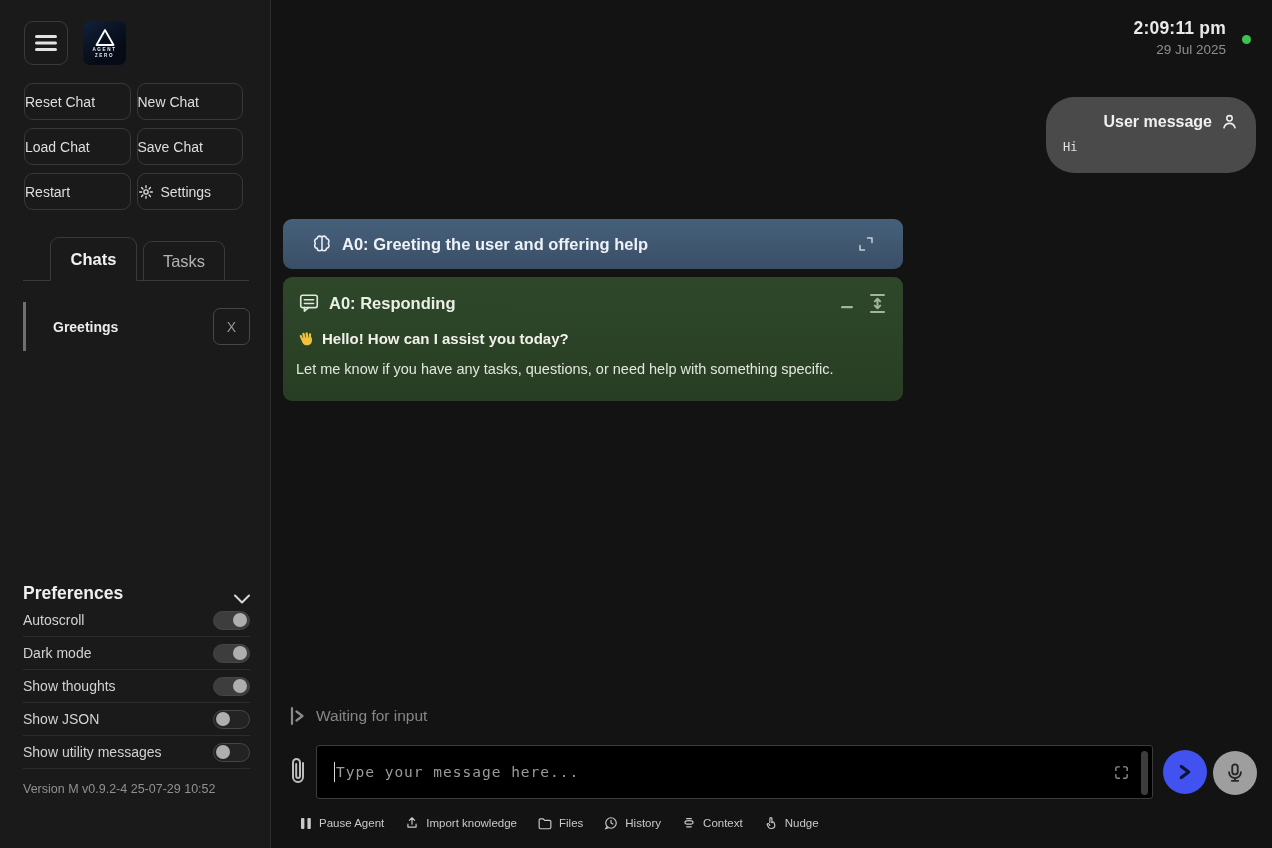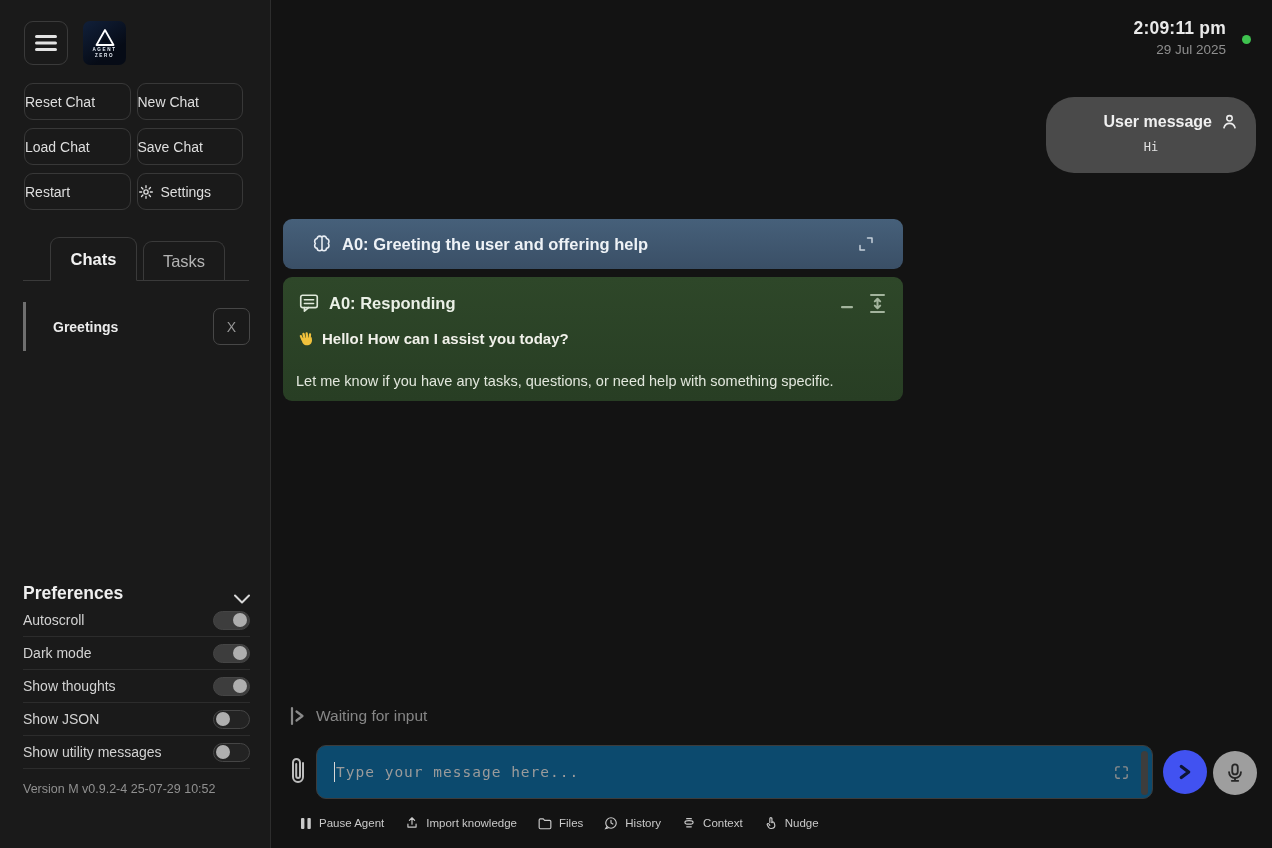--- a/index.html
+++ b/index.html
@@ -97,49 +97,49 @@
   .clock .time { font-size:17.5px; font-weight:bold; color:#e9e9e9; letter-spacing:.2px; }
   .clock .date { font-size:13.5px; color:#8f8f8f; margin-top:3px; }
   .online-dot { position:absolute; left:1242px; top:35px; width:9px; height:9px; border-radius:50%; background:#3ec24f; }
 
   .user-bubble {
     position:absolute; left:1046px; top:97px; width:210px; height:76px;
     background:#4a4a4a; border-radius:28px; padding:15px 17px 0 17px;
   }
   .ub-head { display:flex; align-items:center; justify-content:flex-end; gap:8px; }
   .ub-head .ub-title { font-weight:bold; font-size:16px; color:#f0f0f0; }
-  .ub-body { margin-top:9px; text-align:center; font-family:"DejaVu Sans Mono",monospace; font-size:12px; color:#e2e2e2; }
+  .ub-body { margin-top:9px; text-align:left; font-family:"DejaVu Sans Mono",monospace; font-size:12px; color:#e2e2e2; }
 
   .agent-header {
     position:absolute; left:283px; top:219px; width:620px; height:50px;
     border-radius:9px; background:linear-gradient(180deg,#46607a 0%,#3a4f66 100%);
     display:flex; align-items:center; padding:0 28px; gap:9px; cursor:pointer;
   }
   .agent-header .ah-title { font-weight:bold; font-size:16.5px; color:#eef2f6; flex:1; }
 
   .agent-msg {
     position:absolute; left:283px; top:277px; width:620px; height:124px;
     border-radius:9px; background:linear-gradient(180deg,#2e4729 0%,#283e24 100%);
     padding:15px 17px 0 15px;
   }
   .am-head { display:flex; align-items:center; gap:9px; }
   .am-head .am-title { font-weight:bold; font-size:16.5px; color:#eaf0e6; flex:1; }
   .am-icons { display:flex; align-items:center; gap:15px; }
   .am-line1 { margin-top:16px; display:flex; align-items:center; gap:7px; font-weight:bold; font-size:15px; color:#f1f1ea; }
-  .am-line2 { margin-top:26px; font-size:14.5px; color:#e2e7dd; margin-left:-2px; }
+  .am-line2 { margin-top:14px; font-size:14.5px; color:#e2e7dd; margin-left:-2px; }
 
   .status-row {
     position:absolute; left:290px; top:706px; display:flex; align-items:center; gap:11px;
     color:#868686; font-size:15.5px;
   }
 
   .clip { position:absolute; left:288px; top:756px; }
   .input-box {
     position:absolute; left:316px; top:745px; width:837px; height:54px;
-    background:#0c4a6e; border:1px solid #3c3c3c; border-radius:10px;
+    background:#000000; border:1px solid #3c3c3c; border-radius:3px;
     display:flex; align-items:center; padding:0 14px 0 17px; cursor:text;
   }
   .caret { width:1px; height:20px; background:#d8d8d8; margin-right:1px; }
   .placeholder { font-family:"DejaVu Sans Mono",monospace; font-size:14.5px; color:#9b9b9b; letter-spacing:1px; flex:1; }
   .input-scroll { position:absolute; right:4px; top:5px; width:7px; height:44px; border-radius:4px; background:#3d3d3d; }
   .expand-corners { position:absolute; right:22px; top:18px; }
 
   .send-btn {
     position:absolute; left:1163px; top:750px; width:44px; height:44px; border-radius:50%;
     background:#4152f1; border:none; display:flex; align-items:center; justify-content:center; cursor:pointer;

